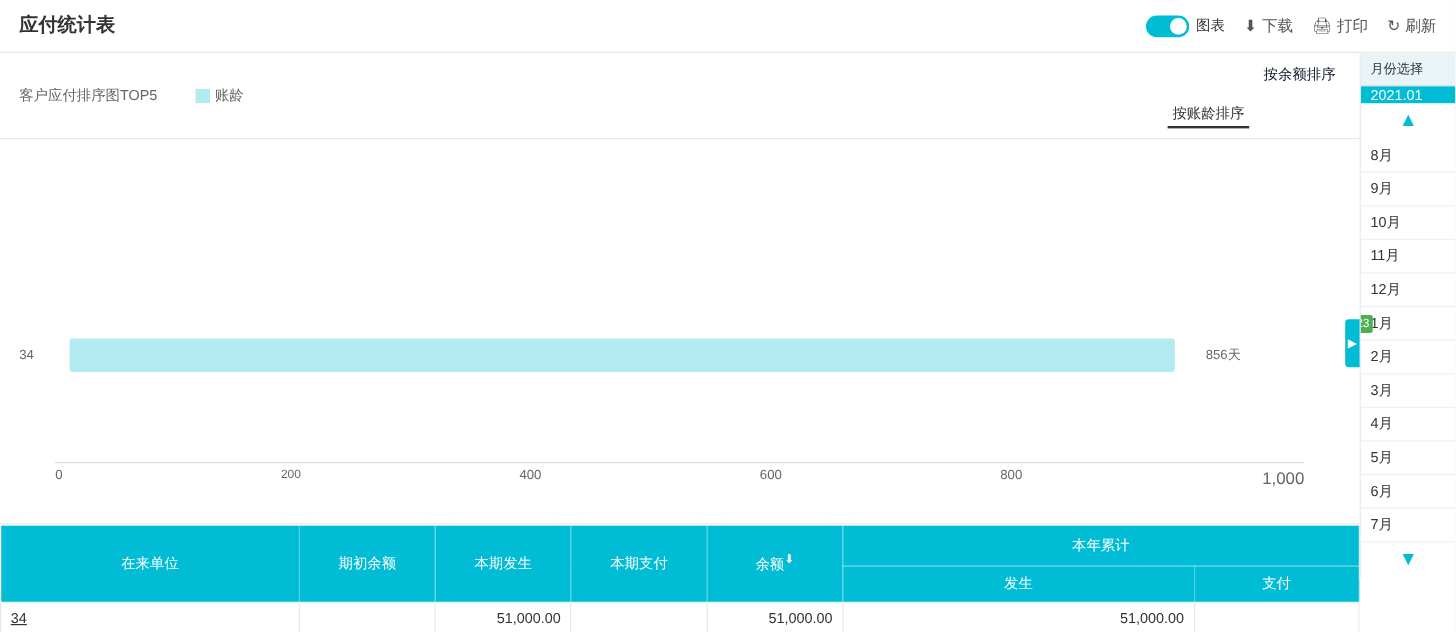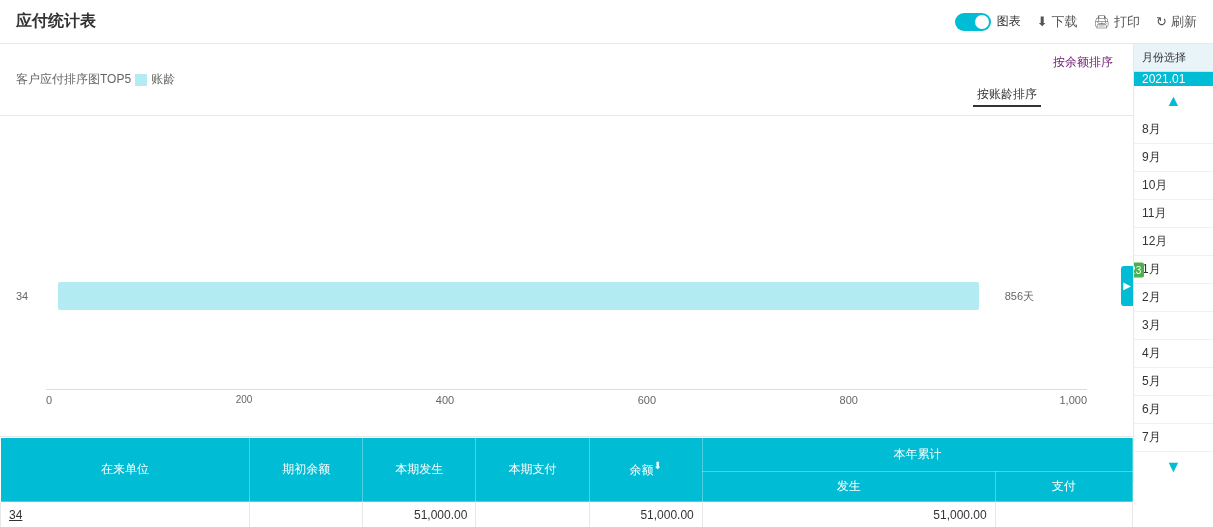--- a/index.html
+++ b/index.html
@@ -17,25 +17,25 @@
     .action-btn { display: flex; align-items: center; gap: 4px; cursor: pointer; color: #555; font-size: 13px; }
 
     
     .main-content { display: flex; flex: 1; overflow: hidden; }
 
     
     .chart-section { flex: 1; display: flex; flex-direction: column; overflow: hidden; }
 
     
     .chart-header { display: flex; align-items: center; justify-content: space-between; padding: 8px 16px; border-bottom: 1px solid #e8e8e8; }
-    .chart-legend { display: flex; align-items: center; gap: 4px; font-size: 12px; color: #666; justify-content: center; }
+    .chart-legend { display: flex; align-items: center; gap: 32px; font-size: 12px; color: #666; justify-content: center; }
     .legend-item { display: flex; align-items: center; gap: 4px; }
     .legend-color { width: 12px; height: 12px; }
     .chart-sort-btns { display: flex; gap: 8px; }
-    .sort-btn { font-size: 12px; color: #701a75; cursor: pointer; padding: 2px 4px; border-bottom: 2px solid transparent; }
+    .sort-btn { font-size: 12px; color: #0f172a; cursor: pointer; padding: 2px 4px; border-bottom: 2px solid transparent; }
     .sort-btn.active { color: #333; border-bottom: 2px solid #333; margin-top: 32px; }
 
     
     .chart-body { flex: 1; position: relative; padding: 10px 16px 0 16px; }
     .chart-canvas { width: 100%; height: 310px; position: relative; }
 
     
     .table-section { border-top: 1px solid #e8e8e8; }
     table { width: 100%; border-collapse: collapse; }
     .table-header-row-1 th { background: #00bcd4; color: #fff; text-align: center; padding: 8px 4px; font-size: 12px; font-weight: normal; border: 1px solid rgba(255,255,255,0.3); margin-top: 13px; }
@@ -114,21 +114,21 @@
             <div style="position:absolute; left:42px; right:30px; top:50%; transform:translateY(-50%); height:28px; background:#b2ebf2; border-radius:2px; width:86%;">
               <div style="position:absolute; right:-55px; top:50%; transform:translateY(-50%); font-size:11px; color:#666; white-space:nowrap;">856天</div>
             </div>
 
             <div style="position:absolute; bottom:0; left:30px; right:0; border-top:1px solid #ddd; display:flex; justify-content:space-between; padding-top:4px;">
               <span style="font-size:11px;color:#666;">0</span>
               <span style="font-size:10px;color:#666;">200</span>
               <span style="font-size:11px;color:#666;">400</span>
               <span style="font-size:11px;color:#666;">600</span>
               <span style="font-size:11px;color:#666;">800</span>
-              <span style="font-size:11px;color:#666;margin-left:18px;">1,000</span>
+              <span style="font-size:14px;color:#666;margin-left:18px;">1,000</span>
             </div>
           </div>
         </div>
       </div>
 
       <div class="table-section">
         <table>
           <thead>
             <tr class="table-header-row-1">
               <th class="col-laiwai" rowspan="2">在来单位</th>

